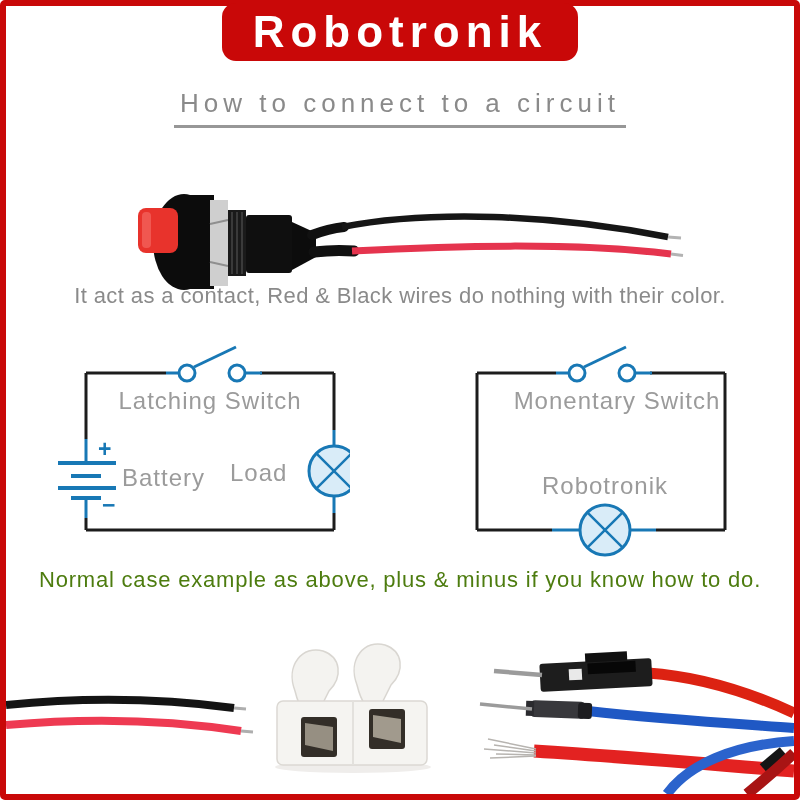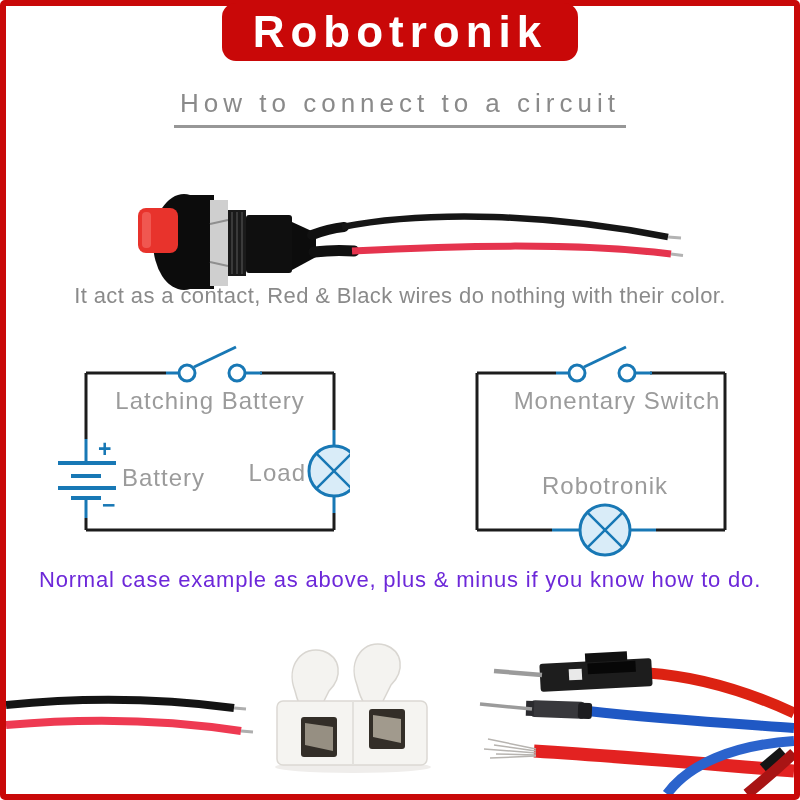--- a/index.html
+++ b/index.html
@@ -7,24 +7,24 @@
           font-family:"Liberation Sans",sans-serif;}
   .frame{position:absolute;inset:0;border:6px solid #c90808;border-radius:5px;pointer-events:none;z-index:50;}
   .banner{position:absolute;left:222px;top:3px;width:356px;height:58px;background:#c90808;
           border-radius:14px;z-index:60;display:flex;align-items:center;justify-content:center;}
   .banner span{color:#ffffff;font-size:44px;font-weight:bold;letter-spacing:6px;}
   .title-wrap{position:absolute;top:88px;left:0;width:100%;text-align:center;}
   .title-wrap span{display:inline-block;font-size:26px;color:#8a8a8a;letter-spacing:5px;
                    border-bottom:3px solid #979797;padding:0 6px 6px 6px;}
   .note{position:absolute;left:0;width:100%;text-align:center;color:#8a8a8a;}
   .note-contact{top:283px;font-size:22px;letter-spacing:0.4px;}
-  .note-normal{top:567px;font-size:22px;letter-spacing:0.8px;color:#6d28d9;}
+  .note-normal{top:567px;font-size:22px;letter-spacing:0.8px;color:#4d7c0f;}
   .diag-label{position:absolute;color:#9b9b9b;font-size:24px;letter-spacing:1px;line-height:1;z-index:20;}
   .center{text-align:center;}
-  .right{text-align:right;}
+  .right{}
   .pol{position:absolute;color:#1878b5;font-weight:bold;font-size:23px;line-height:1;z-index:20;}
   svg{position:absolute;}
 </style>
 </head>
 <body>
 
 <div id="canvas">
 
   <div class="frame"></div>
 
@@ -80,21 +80,21 @@
       <path d="M21,136 H51" stroke-width="4"></path>
       <path d="M8,148 H66" stroke-width="4"></path>
       <path d="M21,158 H51" stroke-width="4"></path>
     </g>
     <g>
       <path d="M284,90 V107 M284,155 V173" stroke="#1878b5" stroke-width="3" fill="none"></path>
       <circle cx="284" cy="131" r="25" fill="#d9ecf8" stroke="#1878b5" stroke-width="3"></circle>
       <path d="M266.3,113.3 L301.7,148.7 M266.3,148.7 L301.7,113.3" stroke="#1878b5" stroke-width="2.5"></path>
     </g>
   </svg>
-  <div class="diag-label center" style="left:110px;top:389px;width:200px;">Latching Battery</div>
+  <div class="diag-label center" style="left:110px;top:389px;width:200px;">Latching Switch</div>
   <div class="pol" style="left:98px;top:438px;">+</div>
   <div class="diag-label" style="left:122px;top:466px;">Battery</div>
   <div class="pol" style="left:102px;top:494px;">−</div>
   <div class="diag-label right" style="left:230px;top:461px;width:76px;">Load</div>
 
   <svg style="left:430px;top:340px;" width="320" height="235" viewBox="0 0 320 235">
     <g stroke="#1c1c1c" stroke-width="3" fill="none">
       <path d="M47,33 H126 M220,33 H295"></path>
       <path d="M47,33 V190"></path>
       <path d="M295,33 V190"></path>

